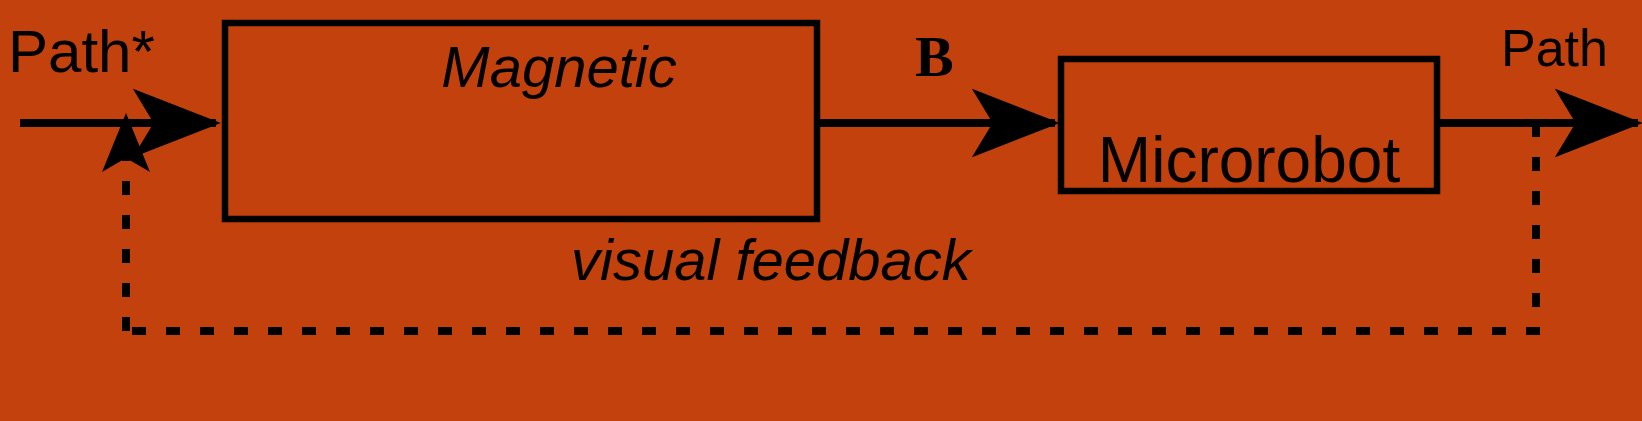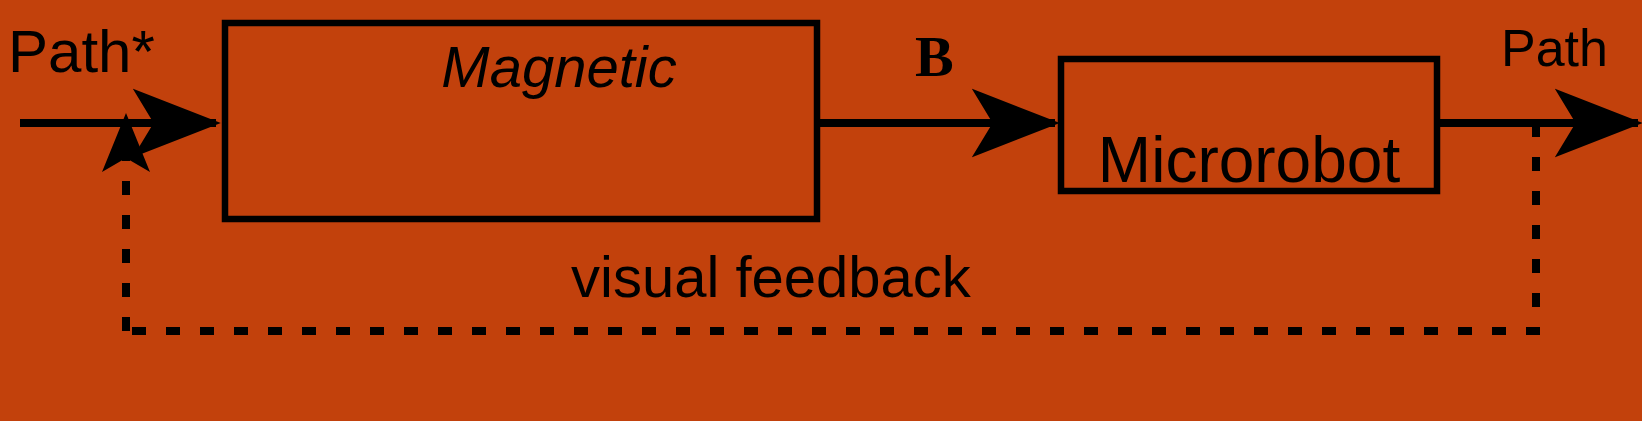--- a/index.html
+++ b/index.html
@@ -66,22 +66,23 @@
   }
   .box-title-mr {
     left: 1058px;
     top: 82px;
     width: 382px;
     font-size: 64px;
     margin-top: 45px;
   }
   .lbl-visual-feedback {
     left: 571px;
-    top: 248px;
+    top: 231px;
     font-size: 58px;
+    font-style: italic;
   }
   .lbl-without {
     left: 243px;
     top: 336px;
     font-size: 58px;
   }
 </style>
 </head>
 <body>
 

